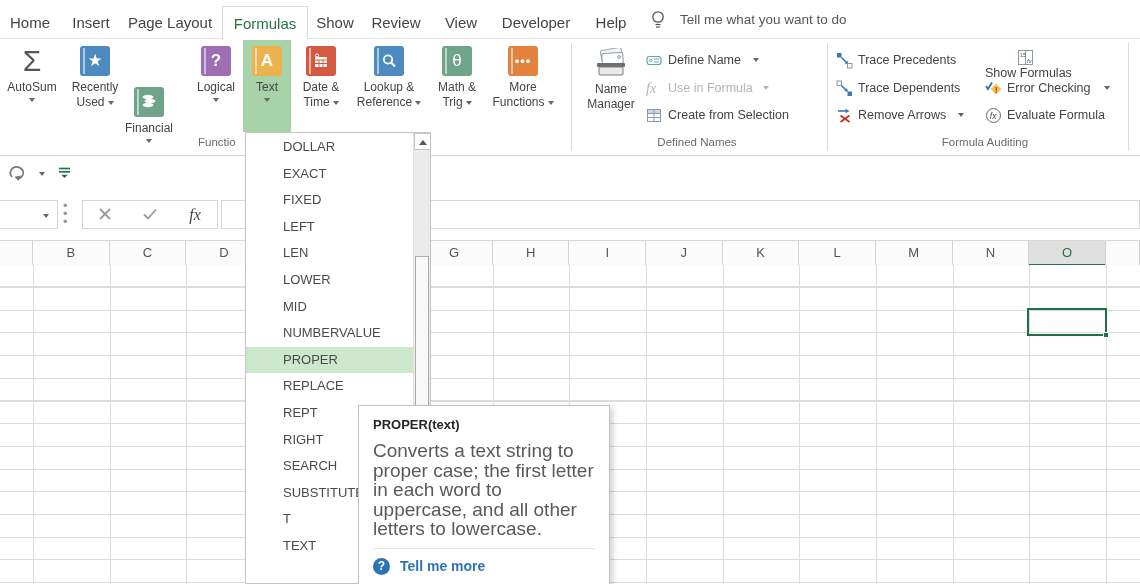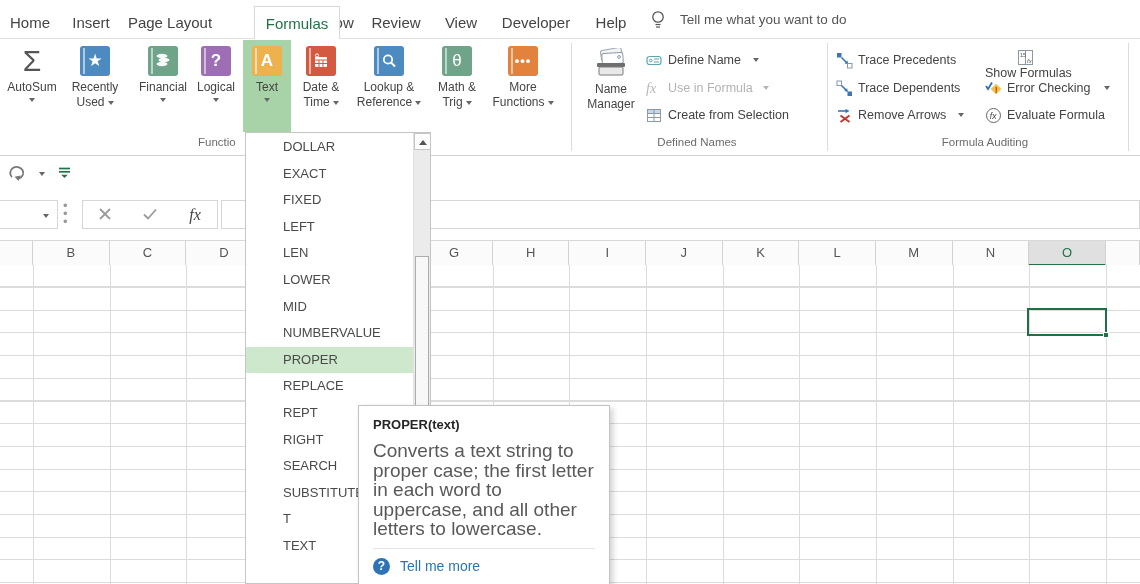--- a/index.html
+++ b/index.html
@@ -2,21 +2,21 @@
 <html><head>
 <meta charset="utf-8">
 <style>
   * { margin:0; padding:0; box-sizing:border-box; }
   body { font-family:"Liberation Sans","DejaVu Sans",sans-serif; background:#fff; }
   .app { position:relative; width:1140px; height:584px; background:#fff; overflow:hidden; }
 
   
   .tabbar { position:absolute; left:0; top:0; width:1140px; height:39px; background:#fff; border-bottom:1px solid #E3E3E3; }
   .tab { position:absolute; top:6px; height:33px; line-height:33px; text-align:center; font-size:15px; color:#444; cursor:default; }
-  .tab.active { background:#fff; border:1px solid #D9D9D9; border-bottom:none; color:#217346; z-index:2;margin-left:32px; }
+  .tab.active { background:#fff; border:1px solid #D9D9D9; border-bottom:none; color:#217346; z-index:2; }
   .tellme { position:absolute; left:680px; top:0; height:39px; line-height:39px; font-size:13.5px; color:#555; }
   .bulb { position:absolute; left:650px; top:9px; }
 
   
   .ribbon { position:absolute; left:0; top:39px; width:1140px; height:117px; background:#fff; border-bottom:1px solid #D4D4D4; }
   .vsep { position:absolute; top:4px; height:108px; width:1px; background:#DCDCDC; }
   .grouplabel { position:absolute; top:97px; font-size:11.5px; color:#6B6B6B; text-align:center; white-space:nowrap; overflow:hidden; }
 
   .bigbtn { position:absolute; top:1px; height:92px; text-align:center; font-size:12px; color:#444; padding-top:6px; line-height:15px; }
   .bigbtn.pressed { background:#A8D2A8; }
@@ -62,21 +62,21 @@
   .scrollup .tri { position:absolute; left:4px; top:6px; width:0; height:0; border-left:4px solid transparent; border-right:4px solid transparent; border-bottom:5px solid #555; }
   .scrollthumb { position:absolute; left:1px; top:123px; width:14px; bottom:0; background:#F8F8F8; border:1px solid #ACACAC; }
 
   
   .tooltip { position:absolute; left:358px; top:405px; width:252px; min-height:153px; background:#fff; border:1px solid #C3C3C3; box-shadow:3px 3px 6px rgba(0,0,0,0.18); z-index:50; padding:11px 14px 9px; }
   .tt-title { font-size:13px; font-weight:bold; color:#262626; margin-bottom:9px; }
   .tt-body { font-size:19px; color:#595959; line-height:19.5px; }
   .tt-sep { border-top:1px solid #E4E4E4; margin-top:9px; }
   .tt-foot { display:flex; align-items:center; padding-top:9px; }
   .qmark { width:17px; height:17px; border-radius:50%; background:#2E74B5; color:#fff; font-size:12px; font-weight:bold; text-align:center; line-height:17px; margin-right:10px; flex:none; }
-  .tt-link { font-size:14px; font-weight:normal; color:#2E74B5; }
+  .tt-link { font-size:14px; font-weight:bold; color:#2E74B5; }
 </style>
 </head>
 <body>
 
 <div class="app">
 
   <div class="tabbar">
     <div class="tab" style="left:8px;width:44px;">Home</div>
     <div class="tab" style="left:66px;width:50px;">Insert</div>
     <div class="tab" style="left:126px;width:88px;">Page Layout</div>
@@ -101,21 +101,21 @@
     <div class="bigbtn" style="left:4px;width:56px;">
       <div class="bicon sigma">Σ</div>
       <span>AutoSum</span>
       <span class="chev below"></span>
     </div>
     <div class="bigbtn" style="left:62px;width:66px;">
       <div class="bicon book" style="background:#4D8AC0;">★</div>
       <span>Recently</span><br>
       <span>Used</span><span class="chev"></span>
     </div>
-    <div class="bigbtn" style="left:134px;width:58px;">
+    <div class="bigbtn" style="left:120px;width:58px;margin-top:41px;">
       <div class="bicon book" style="background:#6FA48B;">
         <svg width="18" height="18" viewBox="0 0 18 18" style="margin-top:6px;">
             <ellipse cx="8" cy="4" rx="5.5" ry="2.2" fill="#fff" opacity=".95"></ellipse>
             <ellipse cx="10" cy="8" rx="5.5" ry="2.2" fill="#fff" opacity=".95"></ellipse>
             <ellipse cx="8" cy="12" rx="5.5" ry="2.2" fill="#fff" opacity=".95"></ellipse>
           </svg>
       </div>
       <span>Financial</span>
       <span class="chev below"></span>
     </div>

